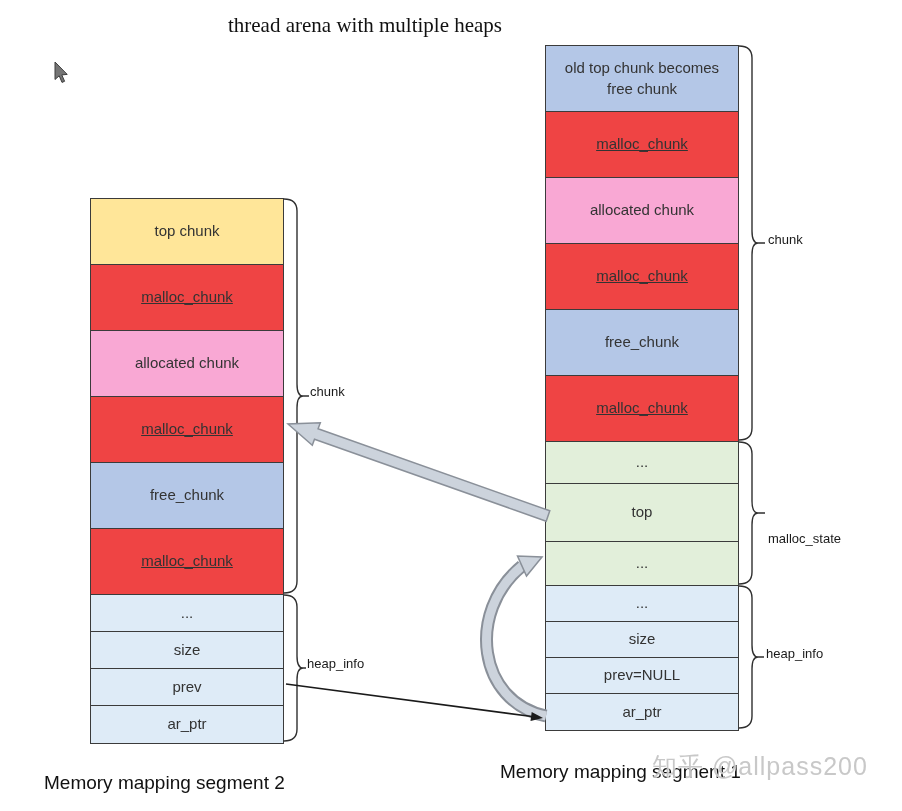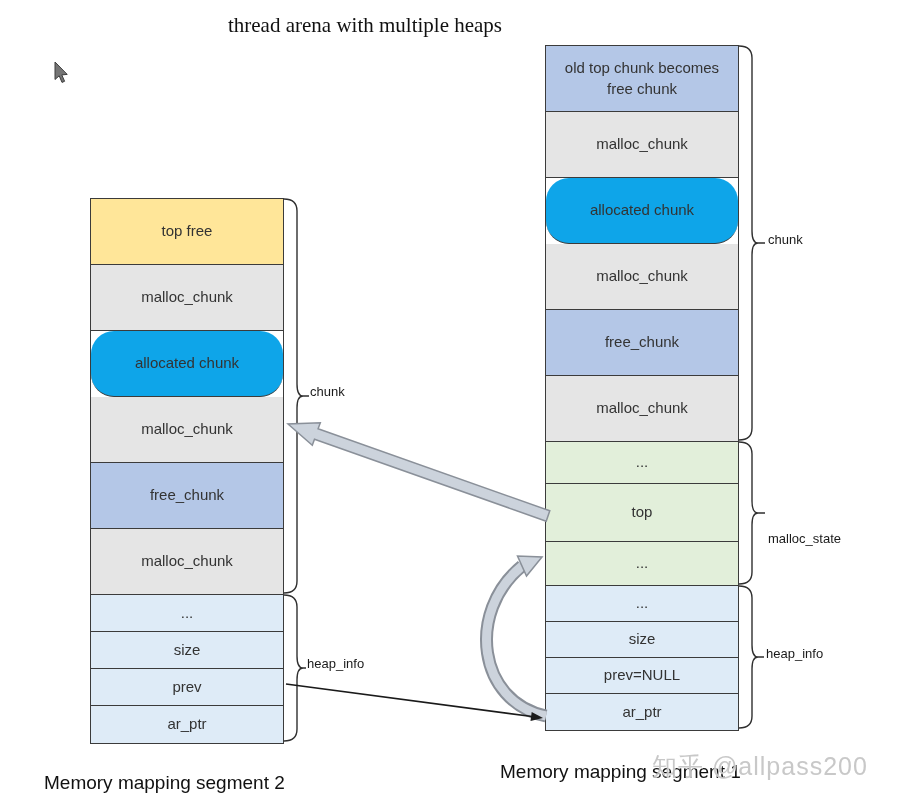--- a/index.html
+++ b/index.html
@@ -16,22 +16,22 @@
   .col-right { left:545px; top:45px;  width:192px; }
   .row {
     box-sizing:border-box; border-bottom:1px solid #3b3b3b;
     display:flex; align-items:center; justify-content:center;
     font-size:15px; color:#333; text-align:center; line-height:1.35; padding:0 8px;
   }
   .row:last-child { border-bottom:none; }
   .h66 { height:66px; } .h58 { height:58px; } .h44 { height:44px; }
   .h42 { height:42px; } .h37 { height:37px; } .h36 { height:36px; }
   .c-top    { background:#FFE699; }
-  .c-malloc { background:#e5e5e5; }
-  .c-alloc  { background:#0ea5e9;border-radius:23px; }
+  .c-malloc { background:#ef4444;text-decoration:underline; }
+  .c-alloc  { background:#f9a8d4; }
   .c-free   { background:#B4C7E7; }
   .c-heap   { background:#DEEBF7; }
   .c-state  { background:#E2EFDA; }
   .side-label { position:absolute; font-size:13px; color:#1a1a1a; white-space:nowrap; }
   #lbl-left-chunk  { left:310px; top:384px; }
   #lbl-left-heap   { left:307px; top:656px; }
   #lbl-right-chunk { left:768px; top:232px; }
   #lbl-right-state { left:768px; top:501px;margin-top:30px; }
   #lbl-right-heap  { left:766px; top:646px; }
   .caption { position:absolute; font-size:19px; color:#111; white-space:nowrap; }
@@ -45,21 +45,21 @@
   svg.overlay { position:absolute; left:0; top:0; pointer-events:none; }
 </style>
 </head>
 <body>
 
 <div class="canvas">
 
   <div class="title">thread arena with multiple heaps</div>
 
   <div class="column col-left">
-    <div class="row h66 c-top">top free</div>
+    <div class="row h66 c-top">top chunk</div>
     <div class="row h66 c-malloc">malloc_chunk</div>
     <div class="row h66 c-alloc">allocated chunk</div>
     <div class="row h66 c-malloc">malloc_chunk</div>
     <div class="row h66 c-free">free_chunk</div>
     <div class="row h66 c-malloc">malloc_chunk</div>
     <div class="row h37 c-heap">...</div>
     <div class="row h37 c-heap">size</div>
     <div class="row h37 c-heap">prev</div>
     <div class="row h37 c-heap">ar_ptr</div>
   </div>

